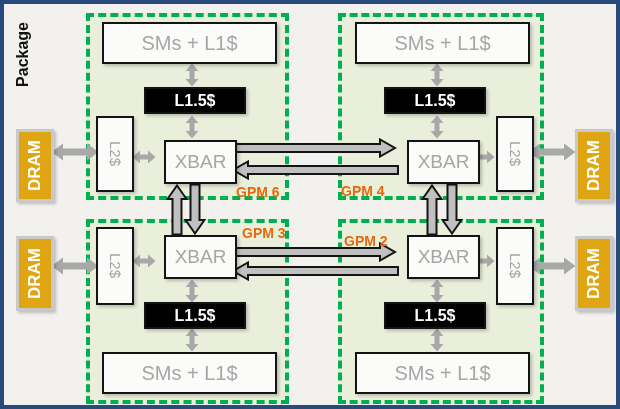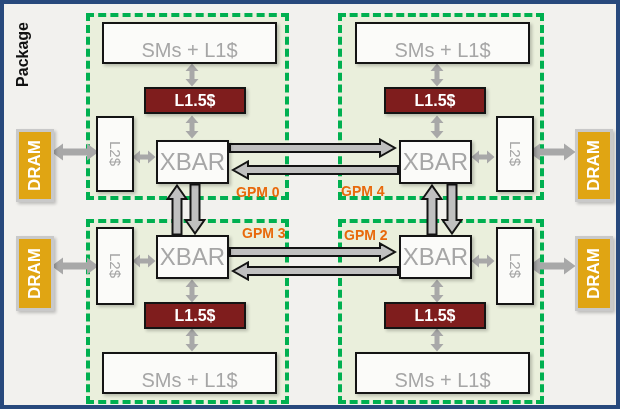--- a/index.html
+++ b/index.html
@@ -7,23 +7,23 @@
     position:relative;width:620px;height:409px;box-sizing:border-box;
     background:#F2F1EE;border:4px solid #28497C;overflow:hidden;
     font-family:"Liberation Sans",sans-serif;
   }
   .quad{position:absolute;background:#EAEFDC;border:4px dashed #00B050;box-sizing:border-box;z-index:1;}
   .box{
     position:absolute;background:#FBFBF9;border:2px solid #141414;box-sizing:border-box;
     display:flex;align-items:center;justify-content:center;z-index:3;
     box-shadow:2px 2px 3px rgba(0,0,0,0.22);
   }
-  .sms{color:#A6A6A6;font-size:20px;align-items:flex-end;}
-  .xbar{color:#A6A6A6;font-size:24px;}
-  .l15{background:#7f1d1d;color:#FFFFFF;font-weight:bold;font-size:16px;}
+  .sms{color:#A6A6A6;font-size:20px;}
+  .xbar{color:#A6A6A6;font-size:19px;margin-left:8px;}
+  .l15{background:#000000;color:#FFFFFF;font-weight:bold;font-size:16px;}
   .l2{color:#A6A6A6;font-size:15px;}
   .dram{
     position:absolute;background:#E0A513;border:3px solid #C9C9C9;box-sizing:border-box;
     display:flex;align-items:center;justify-content:center;color:#FFFFFF;font-weight:bold;
     font-size:17px;z-index:3;box-shadow:2px 2px 3px rgba(0,0,0,0.22);
   }
   .vup{writing-mode:vertical-rl;transform:rotate(180deg);} 
   .vdn{writing-mode:vertical-rl;}                          
   .arr{position:absolute;z-index:2;line-height:0;}
   .glabel{position:absolute;color:#E8690B;font-weight:bold;font-size:14px;z-index:4;}
@@ -56,21 +56,21 @@
   <div class="box l2" style="left:92px;top:112px;width:38px;height:76px;">
     <span class="vdn">L2$</span>
   </div>
   <div class="box xbar" style="left:152px;top:136px;width:73px;height:44px;">
     <span>XBAR</span>
   </div>
   <div class="dram" style="left:12px;top:125px;width:38px;height:73px;">
     <span class="vup">DRAM</span>
   </div>
   <div class="glabel" style="left:232px;top:180px;">
-    <span>GPM 0</span>
+    <span>GPM 6</span>
   </div>
 
   <div class="box sms" style="left:351px;top:18px;width:175px;height:42px;">
     <span>SMs + L1$</span>
   </div>
   <div class="box l15" style="left:380px;top:83px;width:102px;height:27px;">
     <span>L1.5$</span>
   </div>
   <div class="box l2" style="left:492px;top:112px;width:38px;height:76px;">
     <span class="vdn">L2$</span>
@@ -112,21 +112,21 @@
   </div>
   <div class="box l15" style="left:380px;top:298px;width:102px;height:27px;">
     <span>L1.5$</span>
   </div>
   <div class="box sms" style="left:351px;top:348px;width:175px;height:42px;">
     <span>SMs + L1$</span>
   </div>
   <div class="dram" style="left:571px;top:232px;width:38px;height:75px;">
     <span class="vup">DRAM</span>
   </div>
-  <div class="glabel" style="left:340px;top:223px;">
+  <div class="glabel" style="left:340px;top:229px;">
     <span>GPM 2</span>
   </div>
 
   <div class="arr" style="left:225px;top:134px;">
     <svg width="168" height="20">
         <polygon points="1,6 151,6 151,1.5 166,10 151,18.5 151,14 1,14" fill="#C0C0C0" stroke="#141414" stroke-width="2"></polygon>
       </svg>
   </div>
   <div class="arr" style="left:227px;top:156px;">
     <svg width="168" height="20">

